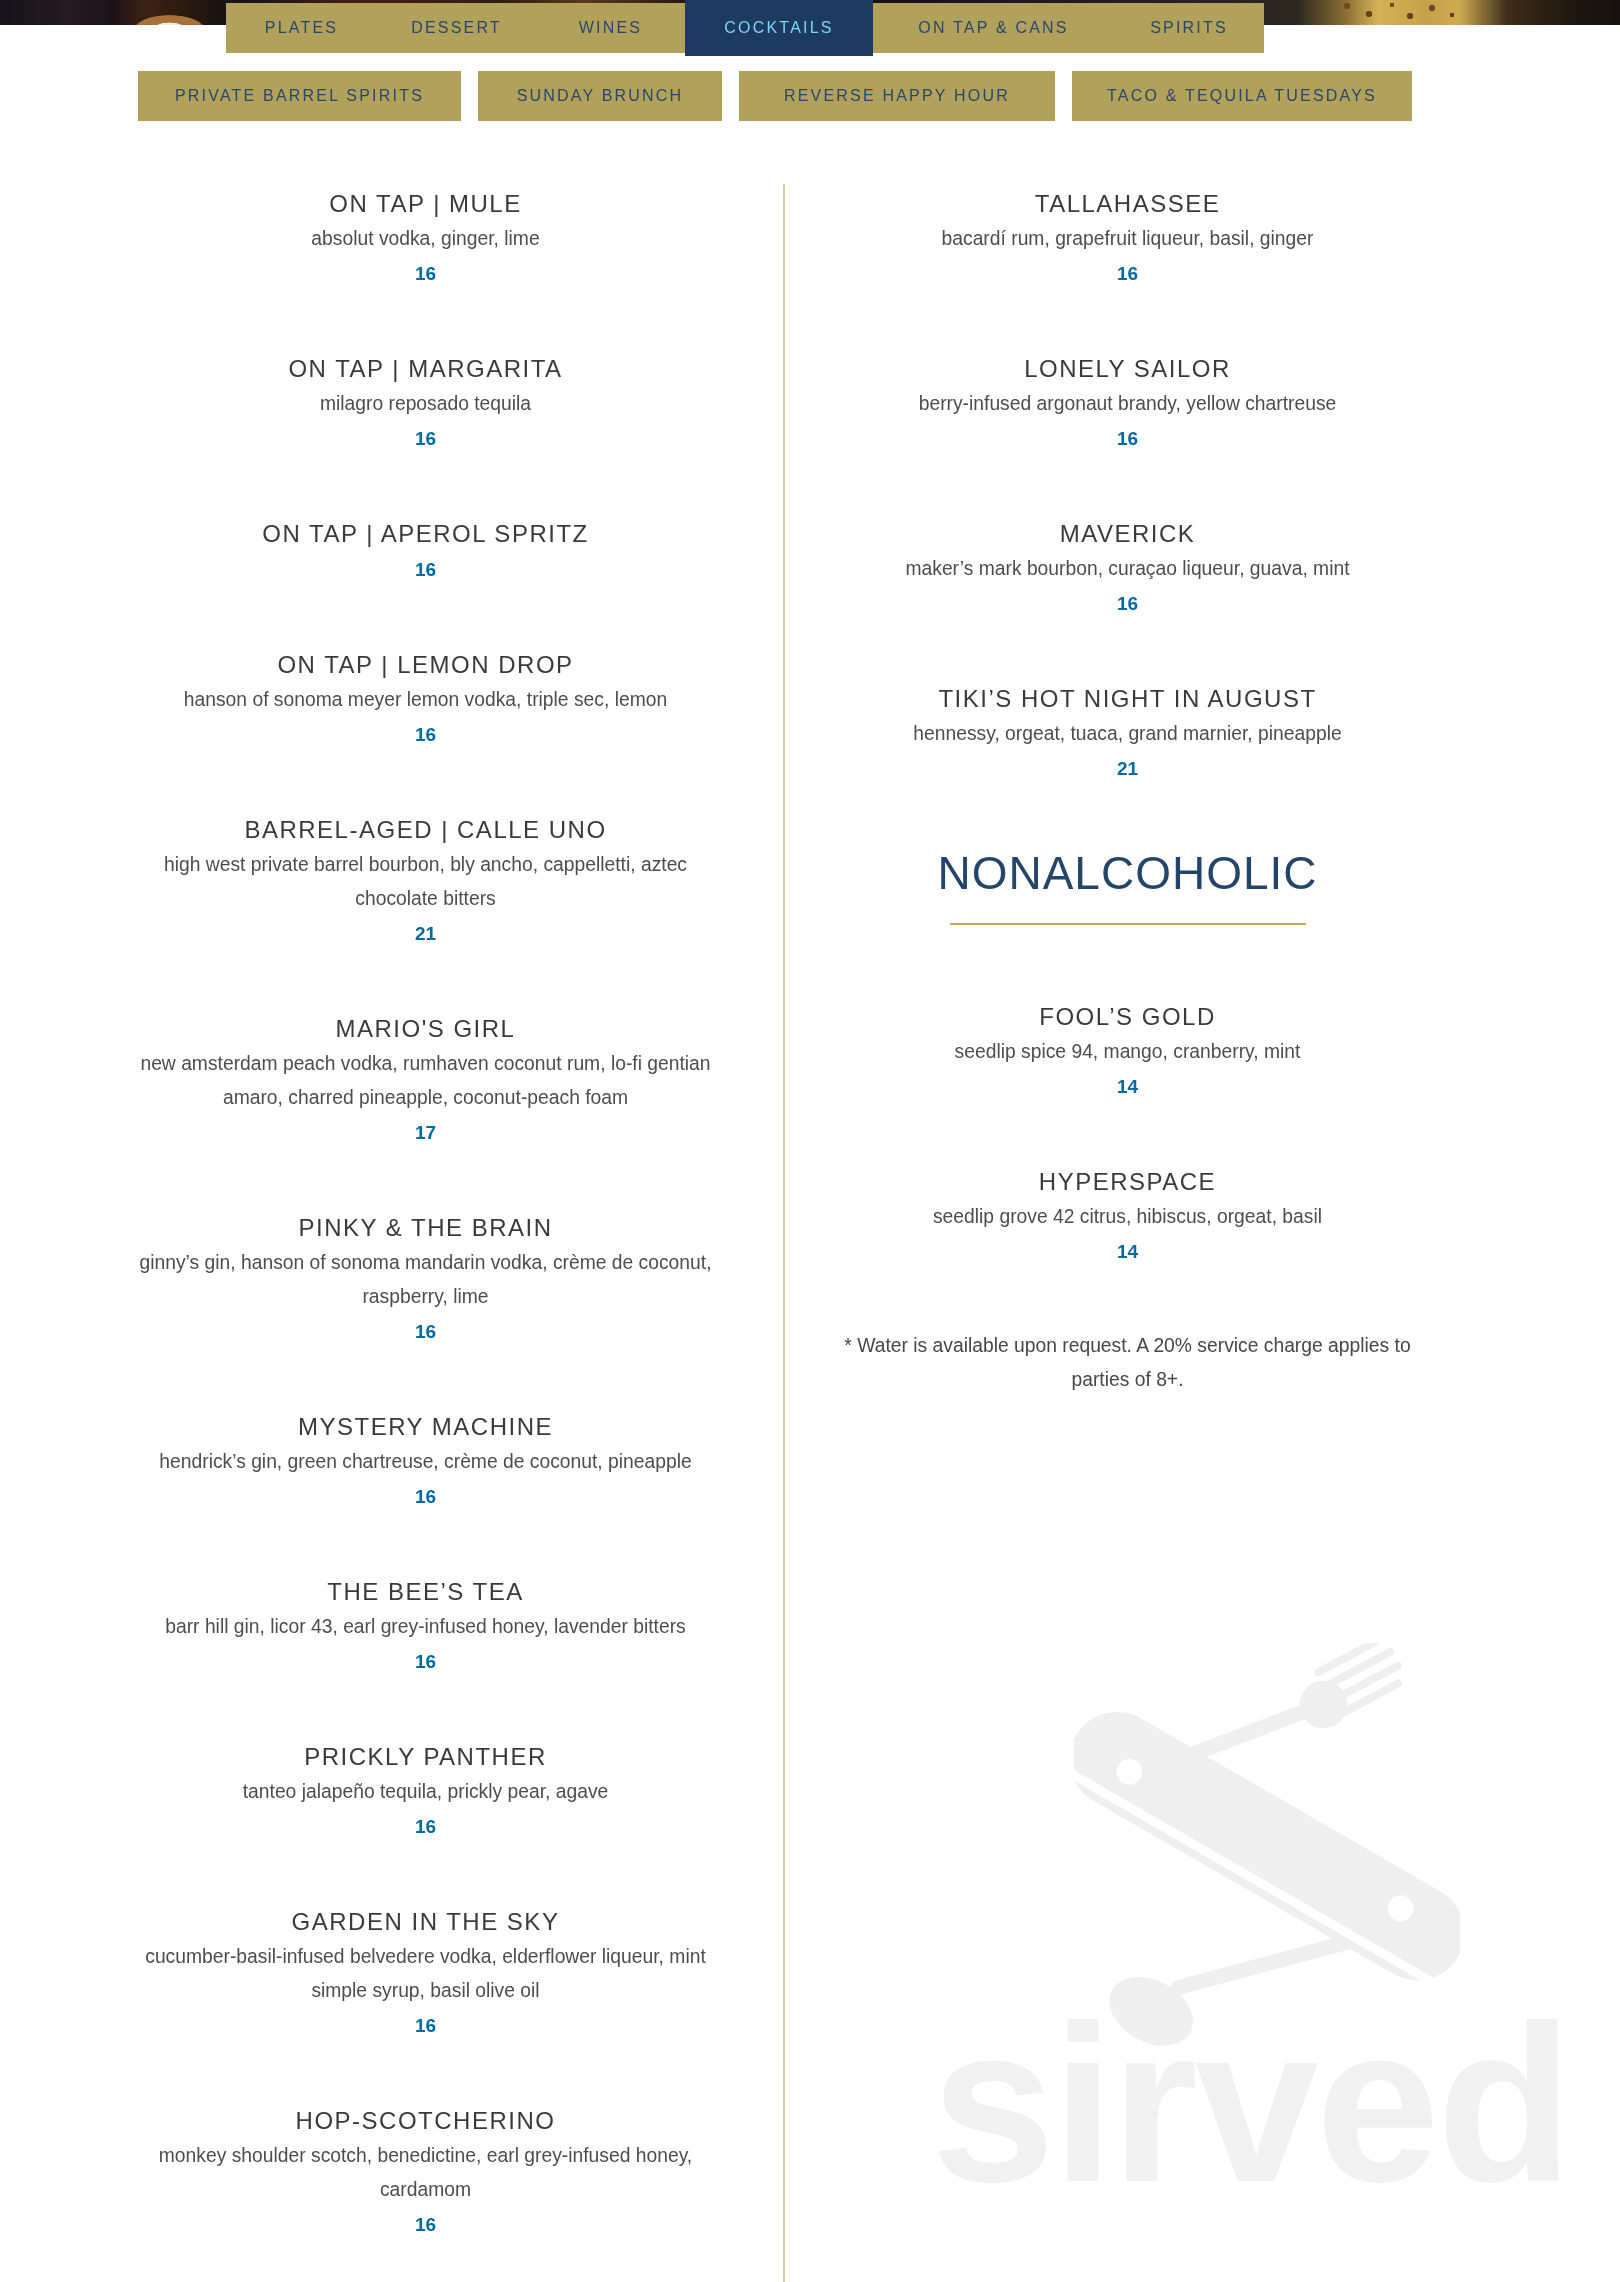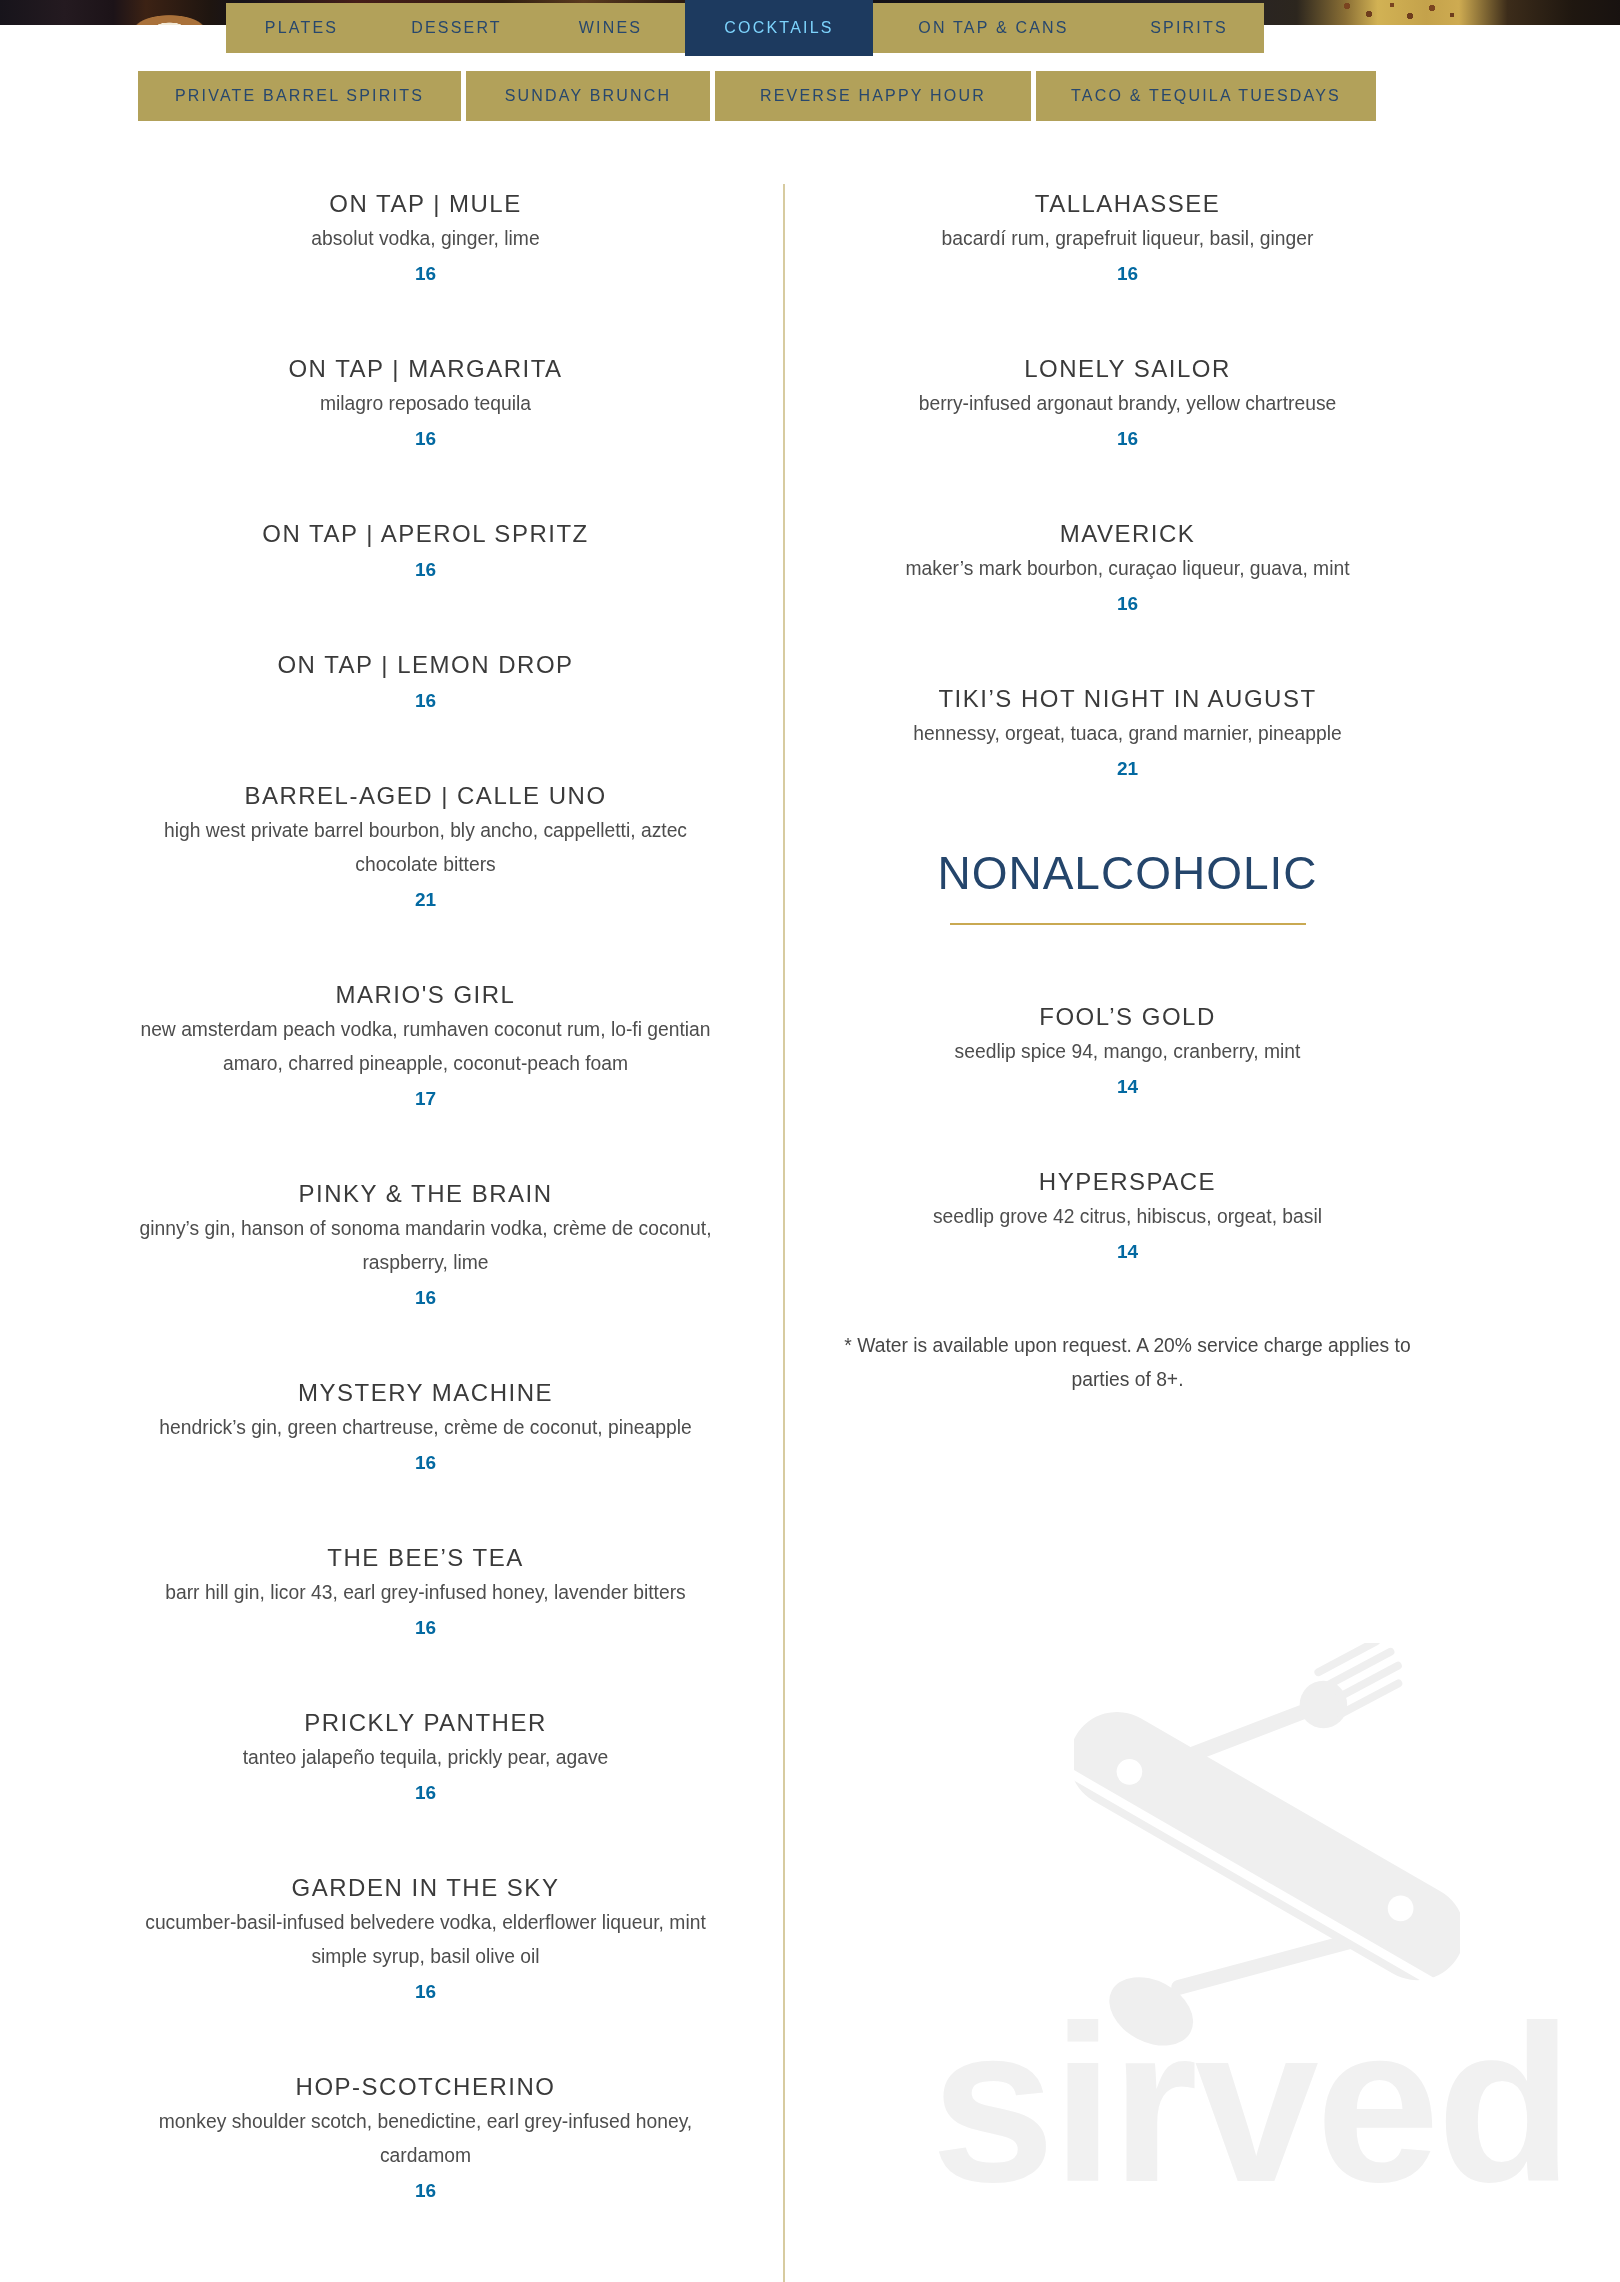--- a/index.html
+++ b/index.html
@@ -40,21 +40,21 @@
     display:flex;align-items:center;justify-content:center;
     font-size:16px;letter-spacing:2.2px;font-weight:400;cursor:pointer;
   }
   .tab.active{margin-top:0;height:56px;background:#1d3a5f;color:#7dd3fc;font-weight:400;}
   .tabs div.tab:nth-of-type(1){width:151px}
   .tabs div.tab:nth-of-type(2){width:159px}
   .tabs div.tab:nth-of-type(3){width:149px}
   .tabs div.tab:nth-of-type(4){width:188px}
   .tabs div.tab:nth-of-type(5){width:241px}
   .tabs div.tab:nth-of-type(6){width:150px}
-  .subtabs{position:absolute;top:71px;left:0;display:flex;gap:5px;padding-left:138px;z-index:3;}
+  .subtabs{position:absolute;top:71px;left:0;display:flex;gap:17px;padding-left:138px;z-index:3;}
   .subtab{
     height:50px;background:#b2a15a;color:#27476d;box-sizing:border-box;
     display:flex;align-items:center;justify-content:center;
     font-size:16px;letter-spacing:2.2px;font-weight:400;cursor:pointer;
   }
   .subtabs div.subtab:nth-of-type(1){width:323px}
   .subtabs div.subtab:nth-of-type(2){width:244px}
   .subtabs div.subtab:nth-of-type(3){width:316px}
   .subtabs div.subtab:nth-of-type(4){width:340px}
   
@@ -165,20 +165,21 @@
       <p class="d">milagro reposado tequila</p>
       <div class="p">16</div>
     </article>
     <article class="item">
       <h3 class="t">ON TAP | APEROL SPRITZ</h3>
 
       <div class="p">16</div>
     </article>
     <article class="item">
       <h3 class="t">ON TAP | LEMON DROP</h3>
+      <p class="d">hanson of sonoma meyer lemon vodka, triple sec, lemon</p>
       <div class="p">16</div>
     </article>
     <article class="item">
       <h3 class="t">BARREL-AGED | CALLE UNO</h3>
       <p class="d">high west private barrel bourbon, bly ancho, cappelletti, aztec
 chocolate bitters</p>
       <div class="p">21</div>
     </article>
     <article class="item">
       <h3 class="t">MARIO'S GIRL</h3>

